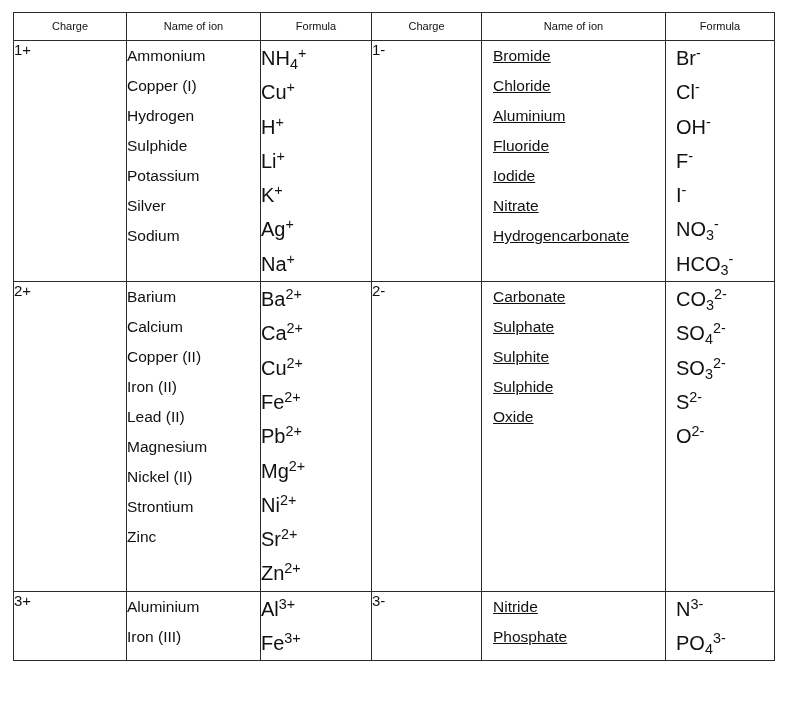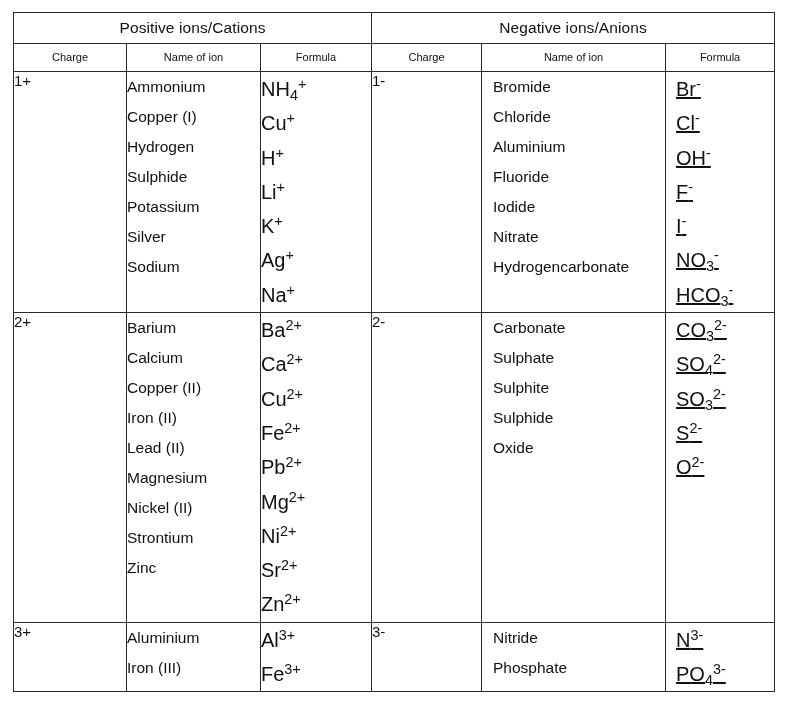--- a/index.html
+++ b/index.html
@@ -69,22 +69,22 @@
   .cell-names {
     font-size: 15.5px;
     padding: 9px 0 10px 9px;
     line-height: 30px;
   }
   .cell-formulas {
     font-size: 20px;
     padding: 11px 0 12px 9px;
     line-height: 34.3px;
   }
-  .cell-names.right { padding-left: 11px; }
-  .cell-formulas.right { padding-left: 10px; text-decoration: underline; }
+  .cell-names.right { padding-left: 11px; text-decoration: underline; }
+  .cell-formulas.right { padding-left: 10px; }
 
   .nm { display: block; white-space: nowrap; }
   .fm { display: block; white-space: nowrap; }
 
   sub { font-size: 0.72em; line-height: 0; vertical-align: -0.28em; }
   sup { font-size: 0.72em; line-height: 0; vertical-align: 0.52em; }
 </style>
 </head>
 <body>
 
@@ -92,24 +92,20 @@
   <table class="ion-table">
     <colgroup>
       <col class="c-charge-l">
         <col class="c-name-l">
         <col class="c-form-l">
       <col class="c-charge-r">
         <col class="c-name-r">
         <col class="c-form-r">
     </colgroup>
     <thead>
-      <tr>
-        <th class="group-head" colspan="3">Positive ions/Cations</th>
-        <th class="group-head" colspan="3">Negative ions/Anions</th>
-      </tr>
       <tr>
         <th class="col-head">Charge</th>
         <th class="col-head">Name of ion</th>
         <th class="col-head">Formula</th>
         <th class="col-head">Charge</th>
         <th class="col-head">Name of ion</th>
         <th class="col-head">Formula</th>
       </tr>
     </thead>
     <tbody id="table-body">

